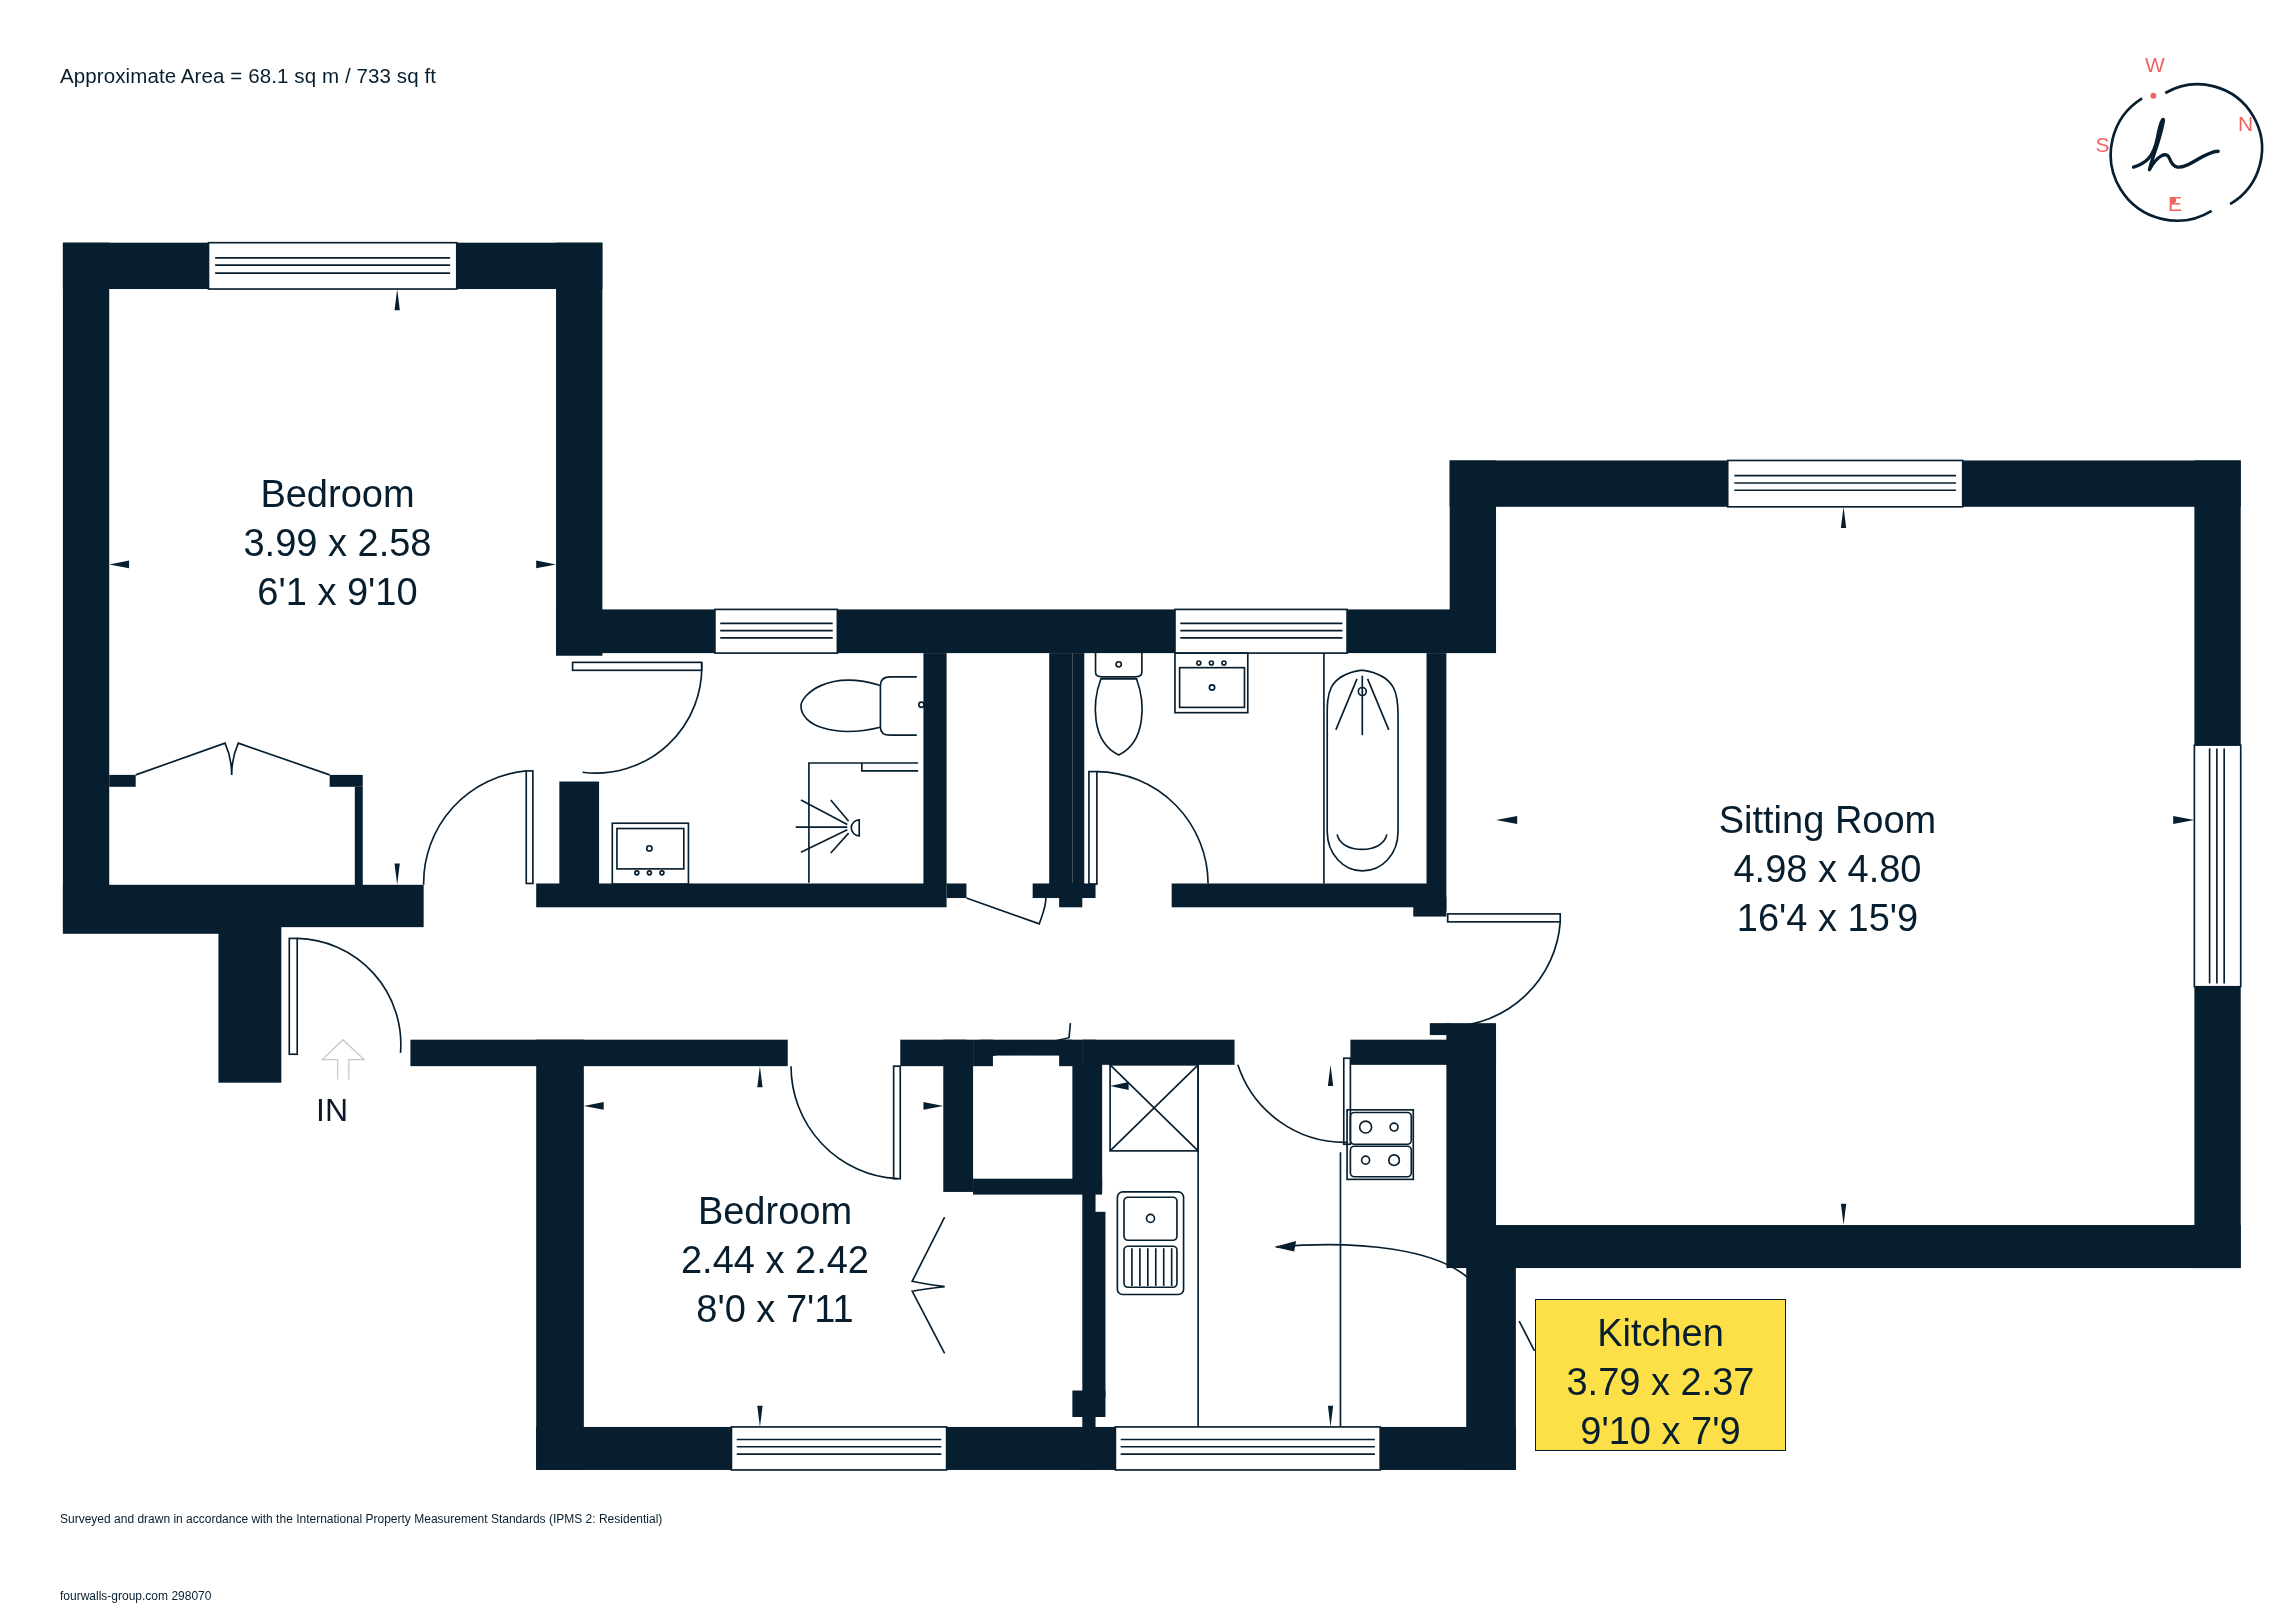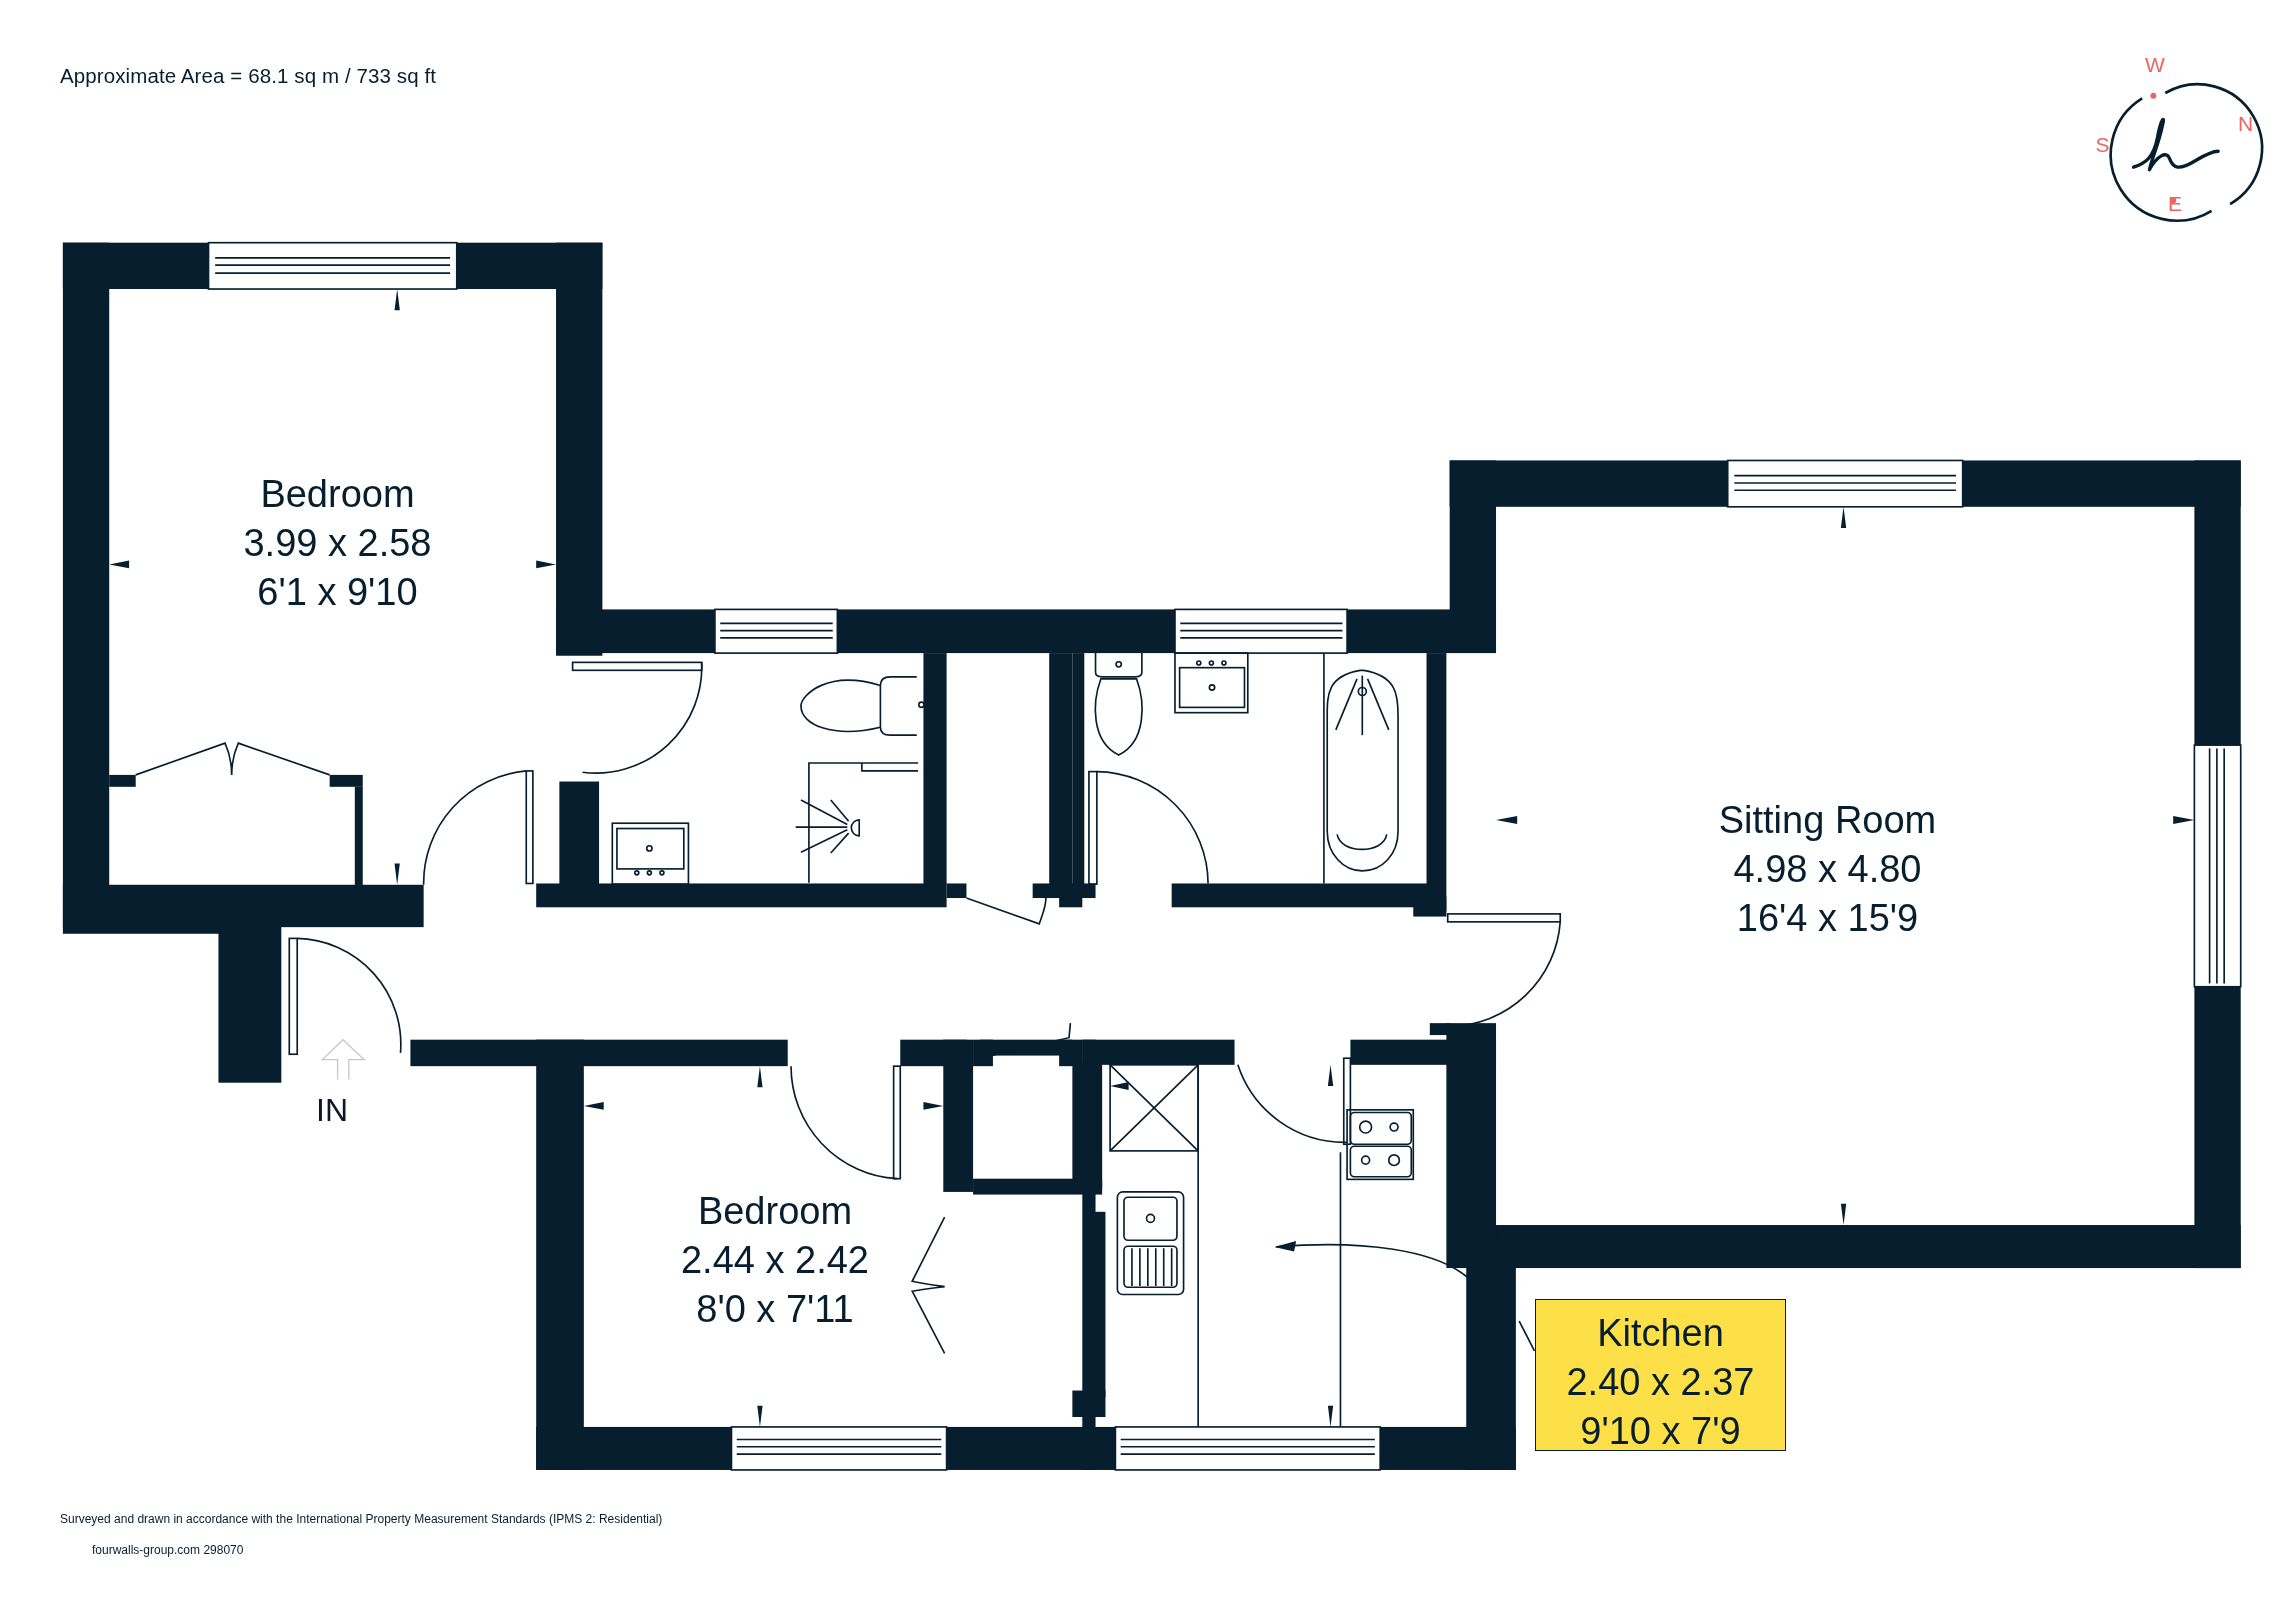--- a/index.html
+++ b/index.html
@@ -1,21 +1,21 @@
 <!DOCTYPE html>
 <html style="font-size:10.6px"><head>
   <meta charset="utf-8">
   <style>
     html, body { margin: 0; padding: 0; background: #ffffff; }
     body { width: 2295px; height: 1616px; position: relative; overflow: hidden;
            font-family: "Liberation Sans", "DejaVu Sans", sans-serif; color: #071e2f; }
     .area-title { position: absolute; left: 60px; top: 64px; font-size: 20.5px; letter-spacing: 0.1px; }
     .footer-line { position: absolute; left: 60px; font-size: 12px; letter-spacing: 0px; }
     .footer-1 { top: 1512px; }
-    .footer-2 { top: 1543px; margin-left: 32px; }
+    .footer-2 { top: 1589px; }
     .compass { position: absolute; left: 2079px; top: 52px; width: 199px; height: 172px; }
     .compass-letter { position: absolute; color: #ef6461; font-size: 21px; }
     .plan { position: absolute; left: 0; top: 0; }
     .room-label { position: absolute; text-align: center; font-size: 38px; line-height: 49px;
                   font-family: "Liberation Sans", "DejaVu Sans", sans-serif; color: #071e2f; margin-top: 8px; }
     .room-label span { display: block; white-space: nowrap; }
     .kitchen-box { position: absolute; left: 1535px; top: 1299px; width: 249px; height: 150px;
                    border: 1.3px solid #071e2f; background: #fde047; }
     .in-label { position: absolute; left: 316px; top: 1092px; font-size: 32px; color: #0f172a; }
   </style>
@@ -285,21 +285,21 @@
 
 <div class="room-label" style="left:636px; top:1179px; width:278px;">
   <span>Bedroom</span>
   <span>2.44 x 2.42</span>
   <span>8'0 x 7'11</span>
 </div>
 
 <div class="kitchen-box">
   <div class="room-label" style="left:0; top:1.3px; width:249px;">
     <span>Kitchen</span>
-    <span>2.40 x 2.37</span>
+    <span>3.79 x 2.37</span>
     <span>9'10 x 7'9</span>
   </div>
 </div>
 
 <div class="in-label">IN</div>
 
 <div class="footer-line footer-1">Surveyed and drawn in accordance with the International Property Measurement Standards (IPMS 2: Residential)</div>
 <div class="footer-line footer-2">fourwalls-group.com 298070</div>
 
 

